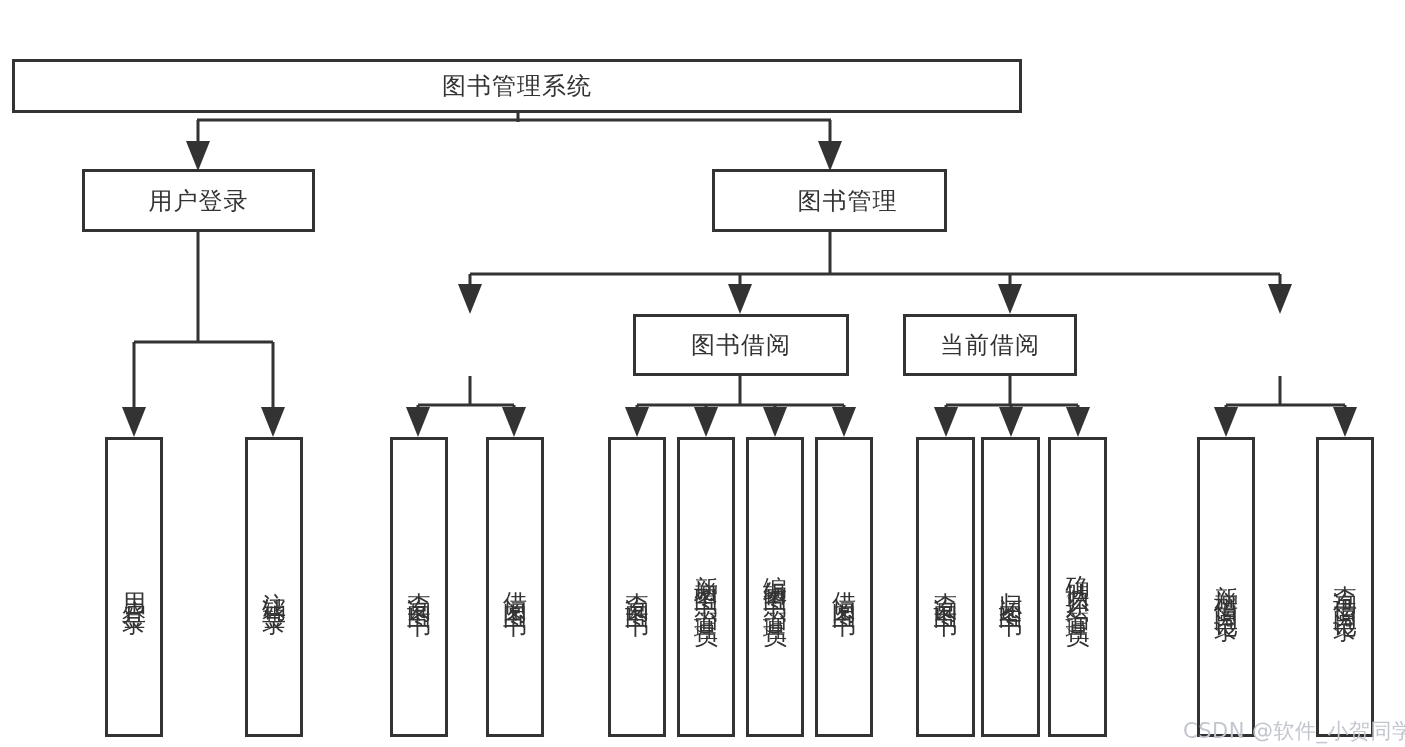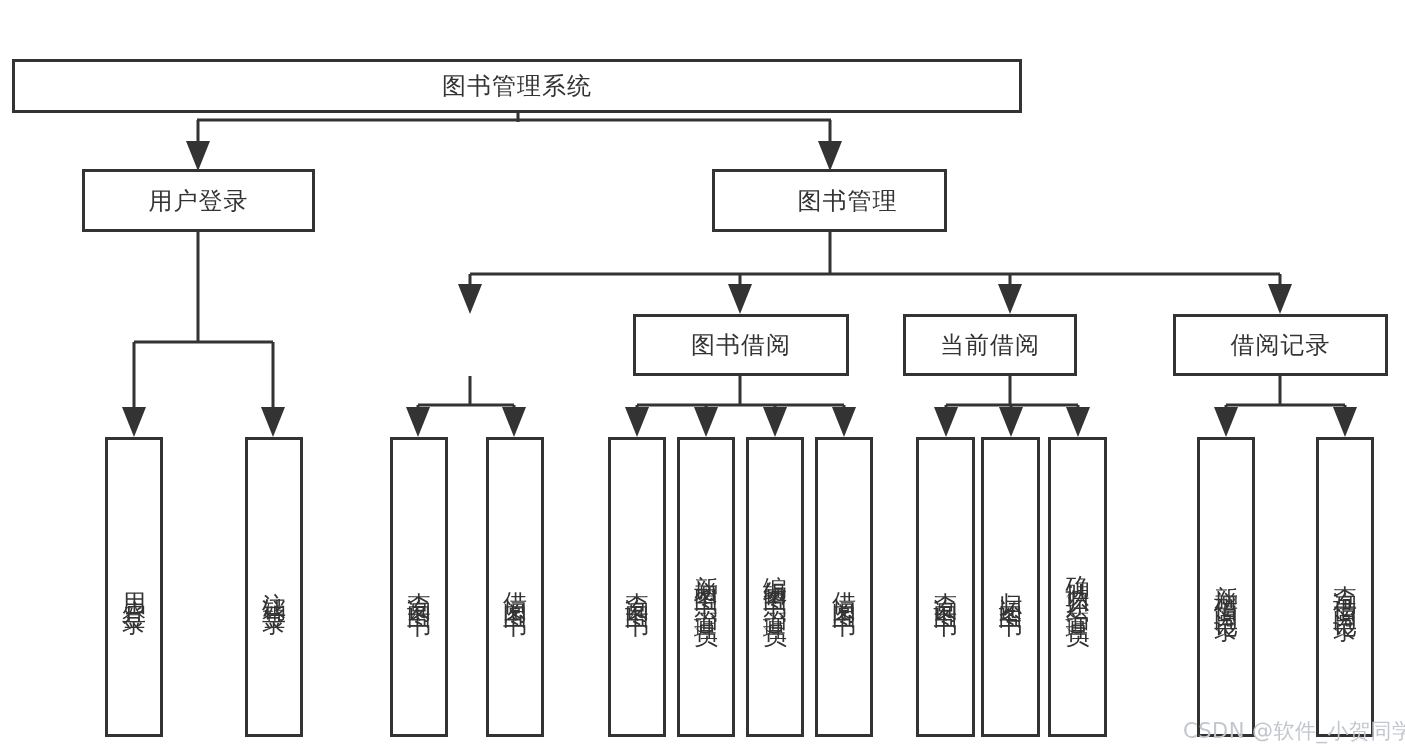--- a/index.html
+++ b/index.html
@@ -92,23 +92,20 @@
   <div class="node hbox lvl2" style="left:712px;width:235px;padding-left:36px;">
     <span>图书管理</span>
   </div>
 
   <div class="node hbox lvl3" style="left:633px;width:216px;justify-content:center;">
     <span>图书借阅</span>
   </div>
   <div class="node hbox lvl3" style="left:903px;width:174px;">
     <span>当前借阅</span>
   </div>
-  <div class="node hbox lvl3" style="left:1173px;width:215px;">
-    <span>借阅记录</span>
-  </div>
 
   <div class="node vbox" style="left:105px;width:58px;">
     <span class="vtext">用户登录</span>
   </div>
   <div class="node vbox" style="left:245px;width:58px;">
     <span class="vtext">注销登录</span>
   </div>
 
   <div class="node vbox" style="left:390px;width:58px;">
     <span class="vtext">查询图书</span>

